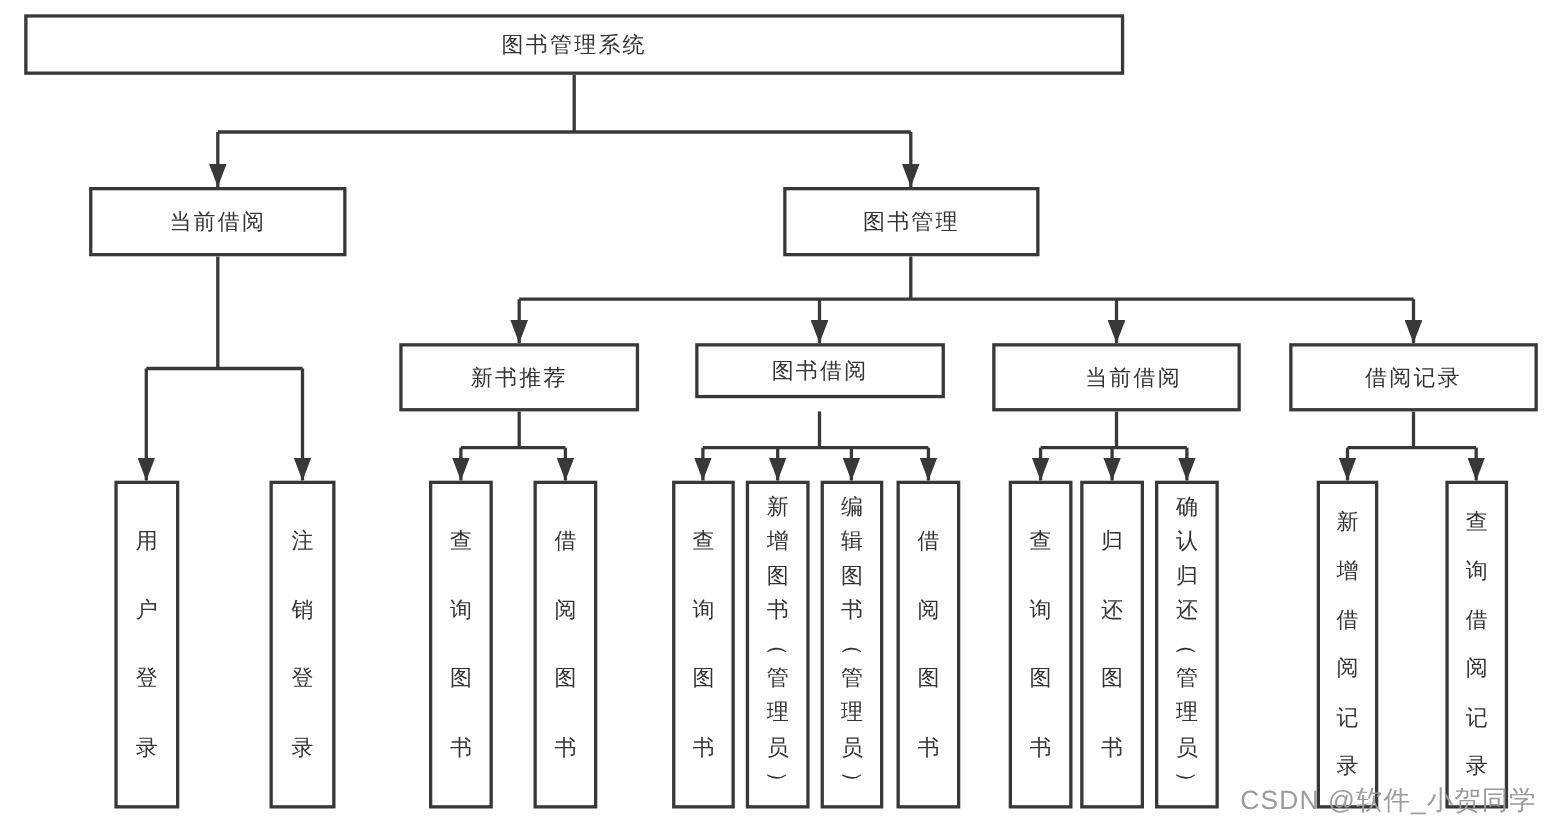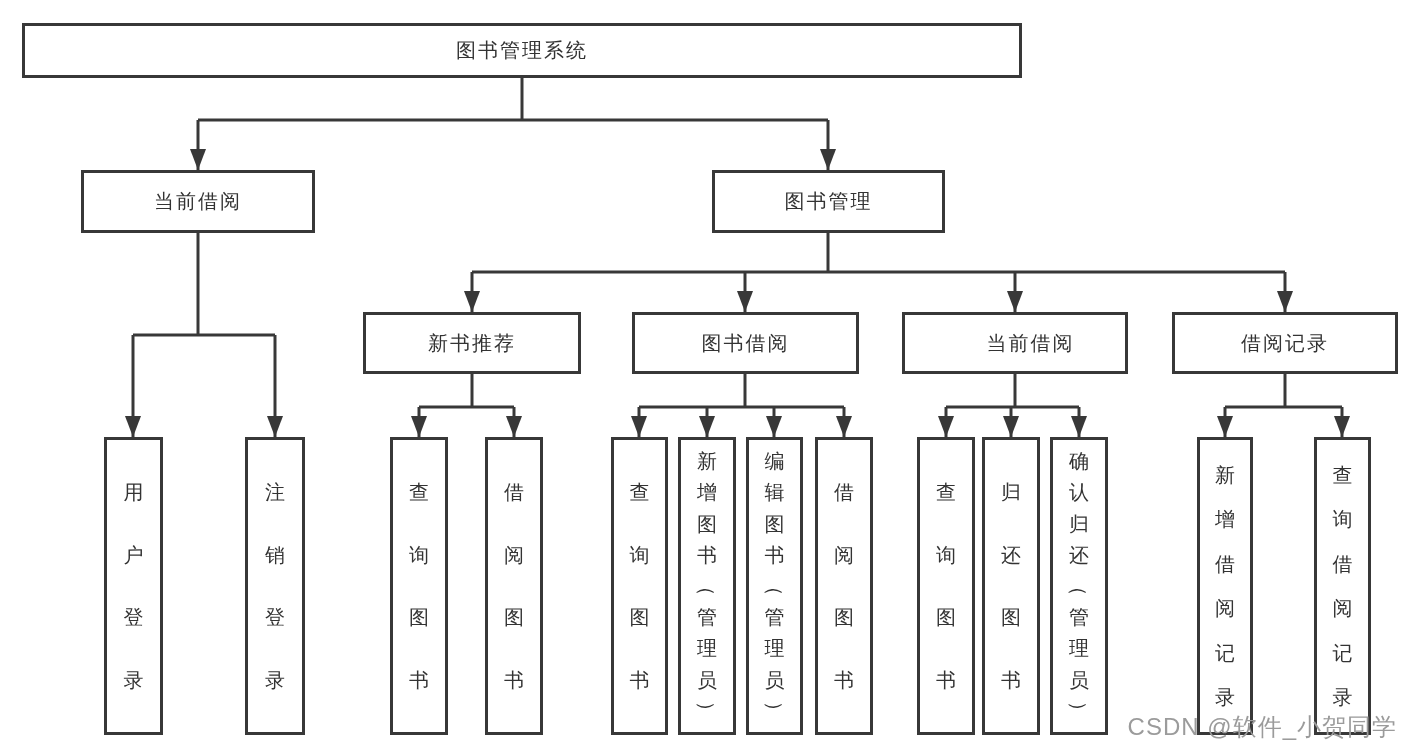--- a/index.html
+++ b/index.html
@@ -73,27 +73,27 @@
       <path d="M1011,407 V437" marker-end="url(#arw)"></path>
       <path d="M1079,407 V437" marker-end="url(#arw)"></path>
 
       <path d="M1285,374 V407"></path>
       <path d="M1225,407 H1342"></path>
       <path d="M1225,407 V437" marker-end="url(#arw)"></path>
       <path d="M1342,407 V437" marker-end="url(#arw)"></path>
     </g>
   </svg>
 
-  <div class="box h" style="left:22px;top:23px;width:1000px;height:55px;">图书管理系统</div>
+  <div class="box h" style="left:22px;top:13px;width:1000px;height:55px;">图书管理系统</div>
 
   <div class="box h" style="left:81px;top:170px;width:234px;height:63px;">当前借阅</div>
   <div class="box h" style="left:712px;top:170px;width:233px;height:63px;">图书管理</div>
 
   <div class="box h" style="left:363px;top:312px;width:218px;height:62px;">新书推荐</div>
-  <div class="box h" style="left:632px;top:312px;width:227px;height:62px;">图书借阅</div>
+  <div class="box h" style="left:632px;top:312px;width:227px;height:50px;">图书借阅</div>
   <div class="box h" style="left:902px;top:312px;width:226px;height:62px;padding-left:31px;">当前借阅</div>
   <div class="box h" style="left:1172px;top:312px;width:226px;height:62px;">借阅记录</div>
 
   <div class="box" style="left:104px;top:437px;width:59px;height:298px;">
     <div class="vwrap vtext">
         <div class="vchar">用</div>
         <div class="vchar">户</div>
         <div class="vchar">登</div>
         <div class="vchar">录</div>
       </div>

